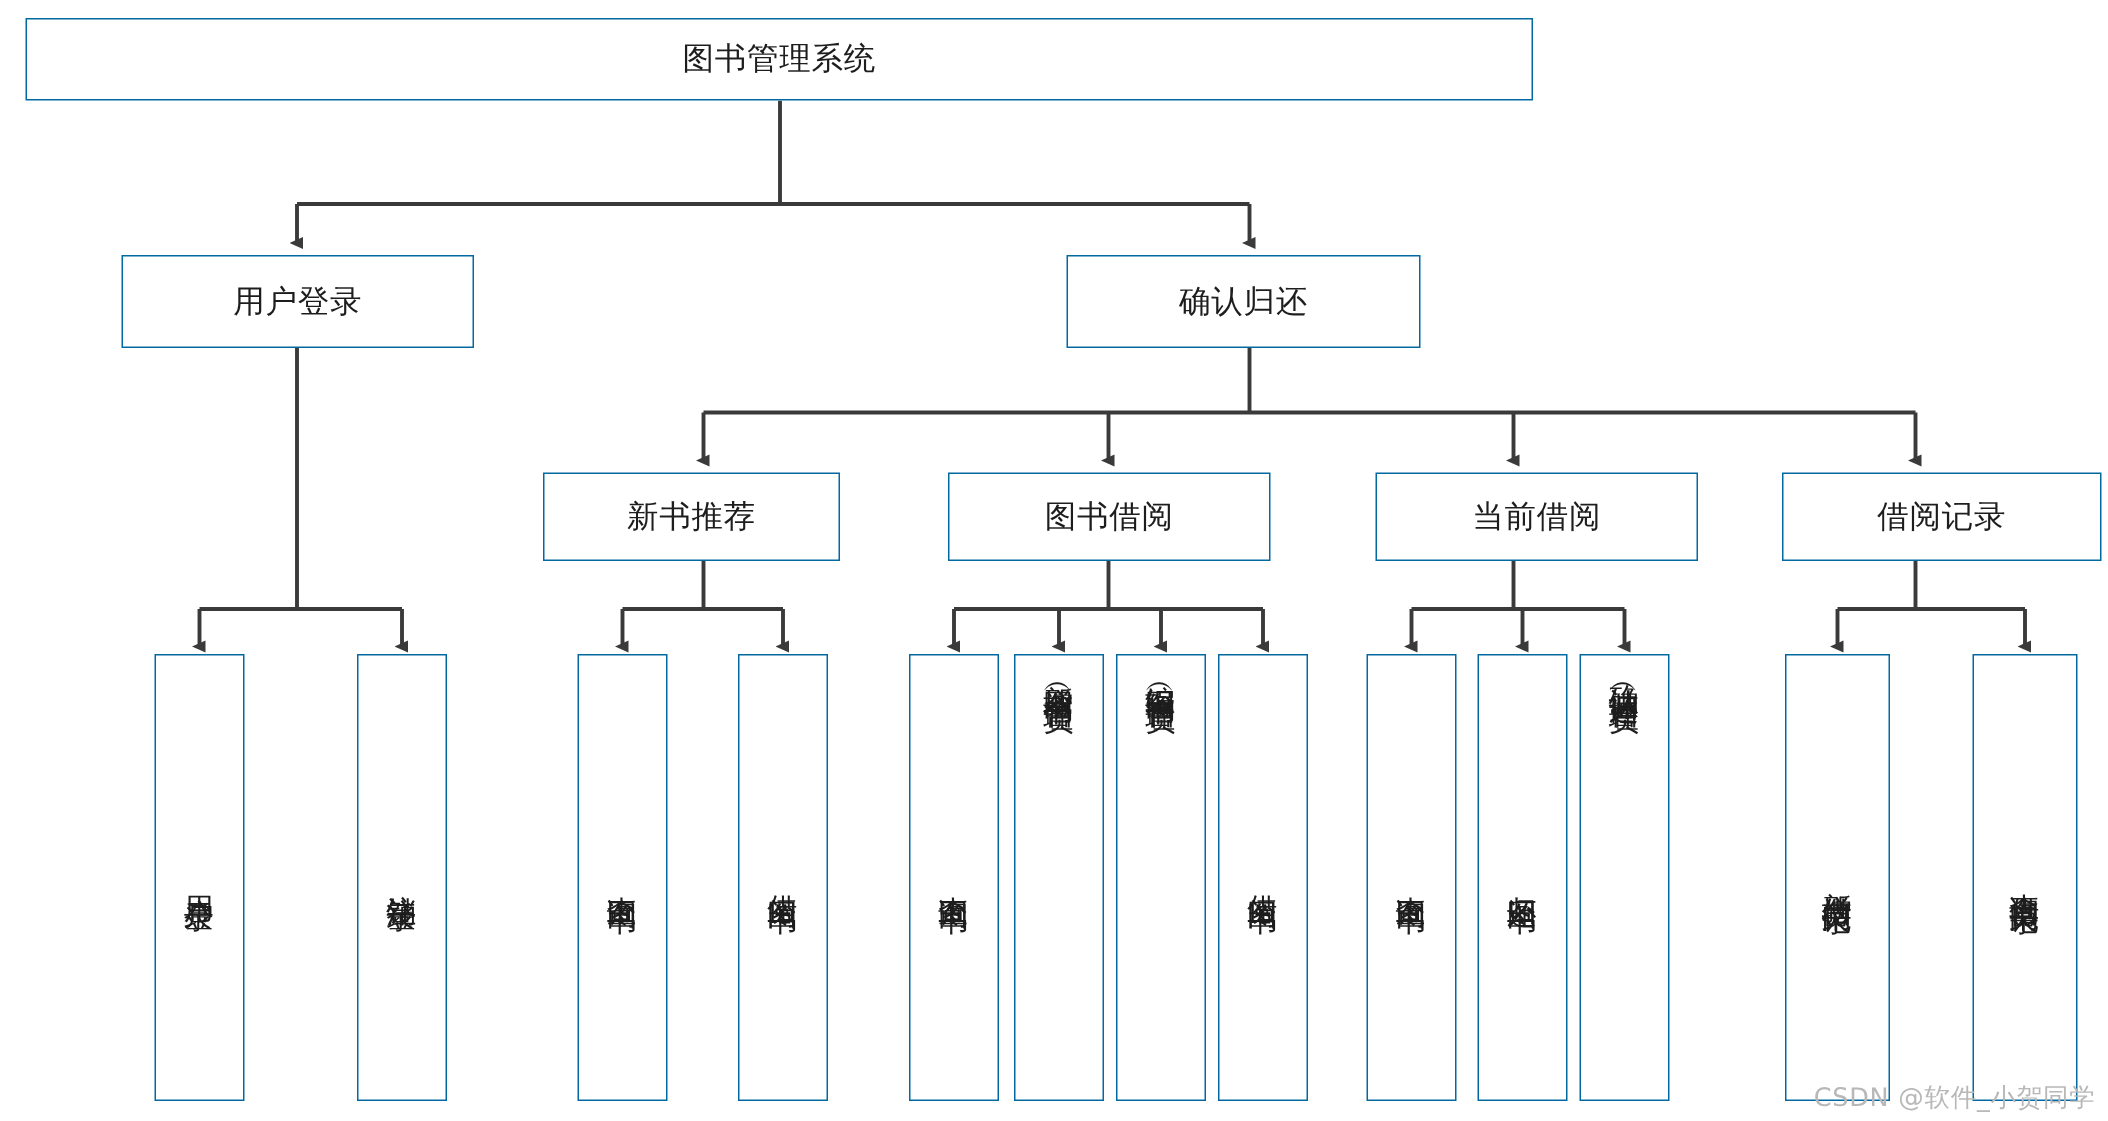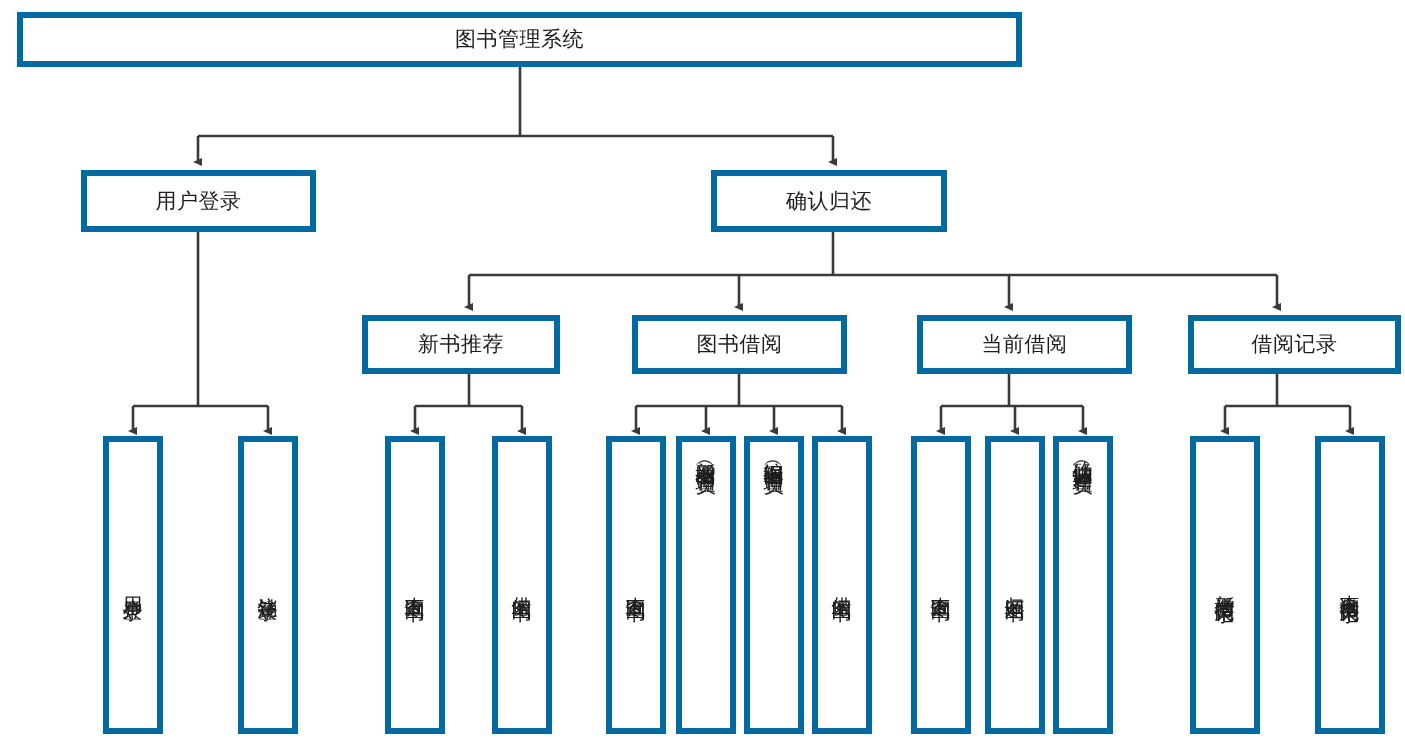--- a/index.html
+++ b/index.html
@@ -21,21 +21,21 @@
     position: absolute;
     left: 0;
     top: 0;
     width: 1405px;
     height: 747px;
     pointer-events: none;
   }
   .node {
     position: absolute;
     box-sizing: border-box;
-    border: 6px solid #0369a1;
+    border: 1px solid #0369a1;
     background: #ffffff;
     display: flex;
     align-items: center;
     justify-content: center;
     color: #1d1d1d;
   }
   .node .label {
     font-size: 21px;
     line-height: 1.15;
     letter-spacing: 0.5px;
@@ -187,13 +187,14 @@
     <span class="label">确认归还（管理员）</span>
   </div>
 
   <div class="node vertical v-mid" style="left:1190px; top:436px; width:70px; height:298px;">
     <span class="label">新增借阅记录</span>
   </div>
   <div class="node vertical v-mid" style="left:1315px; top:436px; width:70px; height:298px;">
     <span class="label">查询借阅记录</span>
   </div>
 
+  <div class="watermark">CSDN @软件_小贺同学</div>
 </div>
 
 </body></html>

